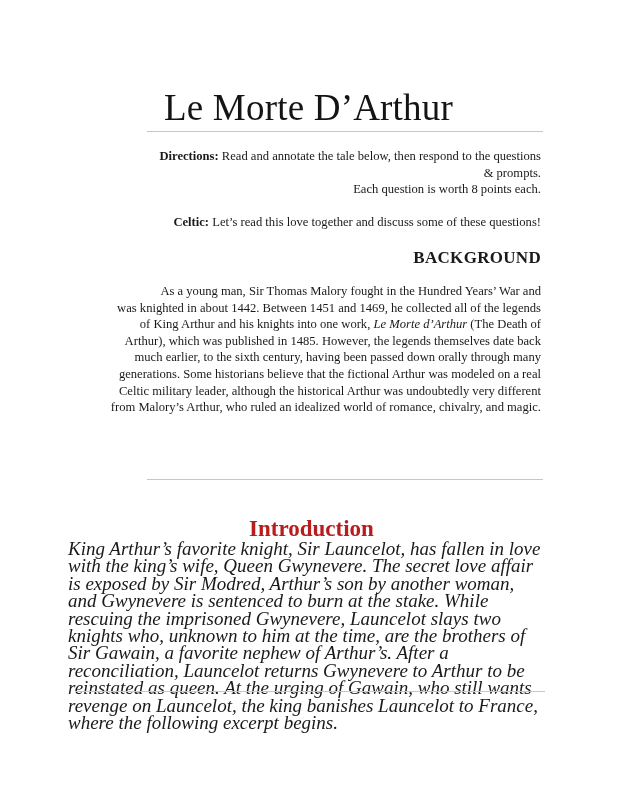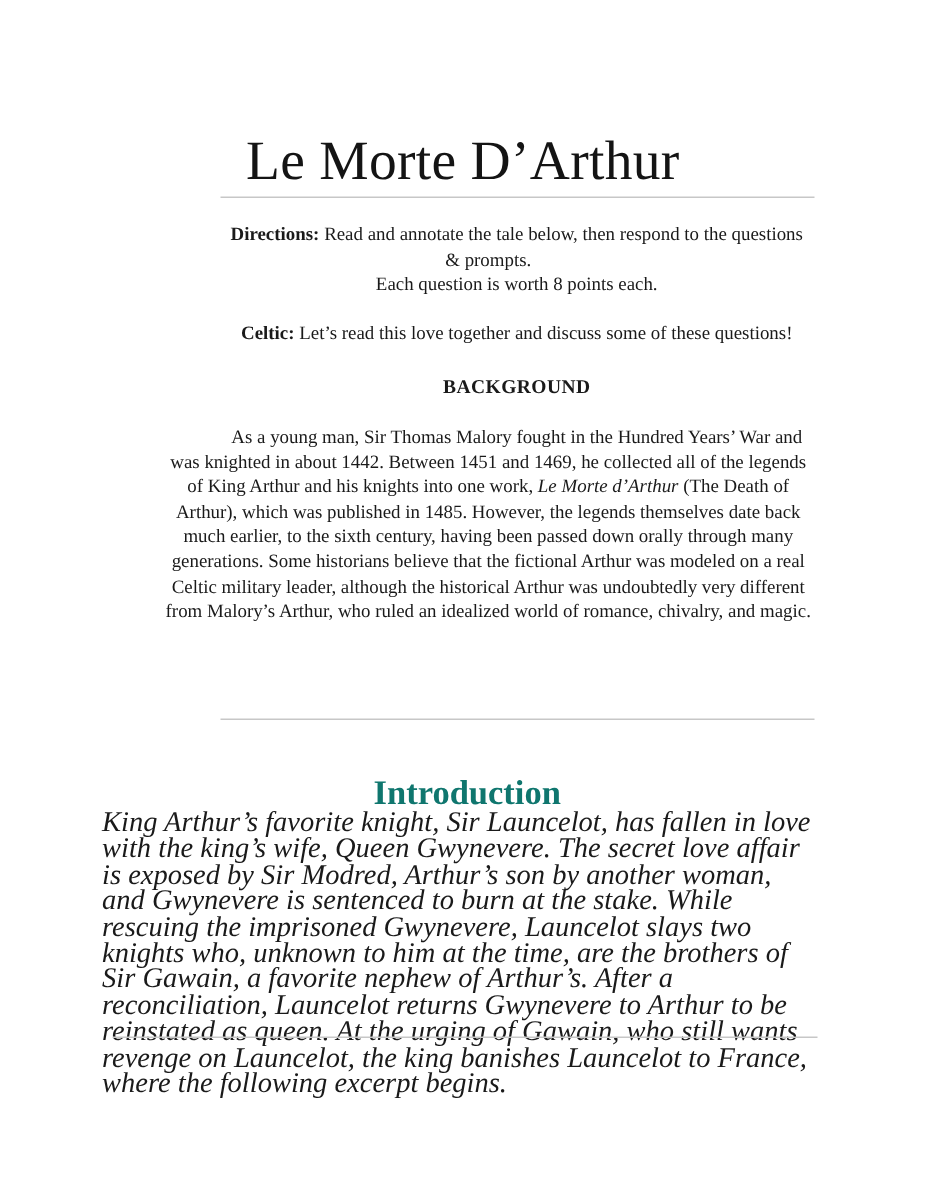--- a/index.html
+++ b/index.html
@@ -50,52 +50,52 @@
   .rule-bottom { left: 75px;  width: 470px; top: 691px; }
 
   
   .body-col {
     position: absolute;
     left: 110px;
     top: 148px;
     width: 431px;
     font-size: 12.6px;
     line-height: 16.6px;
-    text-align: center;
+    text-align: right;
   }
 
   .para {
     margin: 0;
     text-indent: 38px;
   }
   .gap-md { height: 16px; }
   .gap-lg { height: 20px; }
 
   .lbl { font-weight: bold; }
   .it  { font-style: italic; }
 
   .section-head {
     margin: 0;
     text-indent: 38px;
-    font-size: 13px;
+    font-size: 17px;
     font-weight: bold;
     letter-spacing: 0.3px;
   }
 
   
   .intro-heading {
     position: absolute;
     left: 110px;
     top: 497px;
     width: 403px;
     text-align: center;
     font-size: 23px;
     font-weight: bold;
     line-height: 1.15;
-    color: #0f766e;
+    color: #b91c1c;
   }
 
   
   .intro-col {
     position: absolute;
     left: 68px;
     top: 540px;
     width: 478px;
     font-size: 19px;
     line-height: 17.4px;

